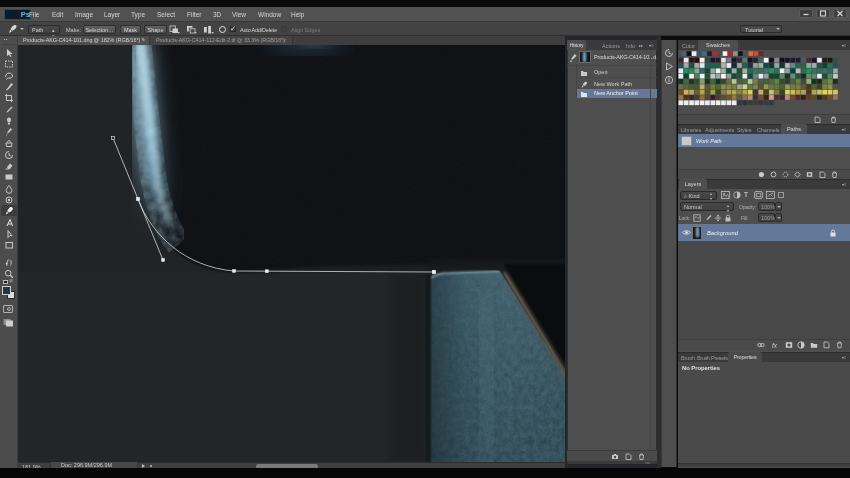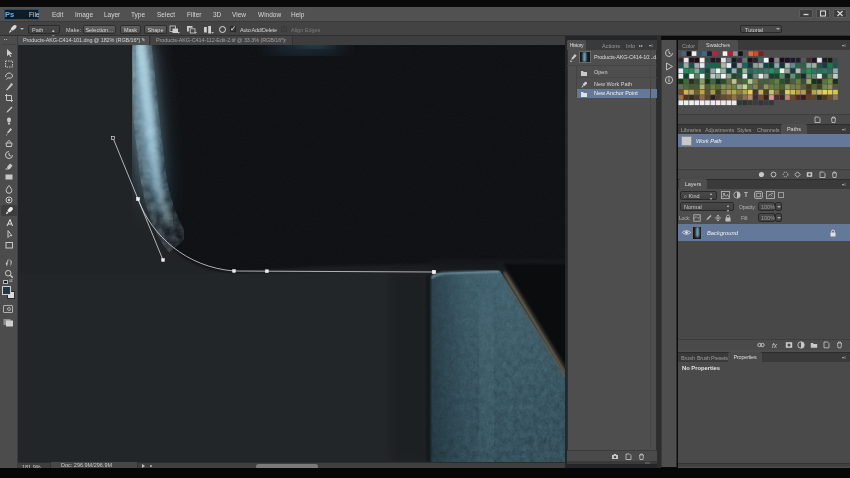--- a/index.html
+++ b/index.html
@@ -6,21 +6,21 @@
 #app{position:relative;width:850px;height:478px;}
 .mi{color:#d6d6d6;font-size:6.5px;}
 .btn{background:linear-gradient(#606060,#4d4d4d);border:1px solid #2e2e2e;border-radius:2px;color:#dadada;font-size:5.5px;text-align:center;}
 .dd{background:linear-gradient(#484848,#414141);border:1px solid #2a2a2a;border-radius:2px;color:#cfcfcf;font-size:5.5px;}
 .pt{font-size:5.5px;color:#9b9b9b;letter-spacing:-0.1px;}
 </style></head><body>
 <div id="app">
 <div class="abs" style="left:0;top:0;width:850px;height:7px;background:#0a0a0a;"></div>
 
 <div class="abs" style="left:0;top:7px;width:850px;height:15px;background:#515151;border-bottom:1px solid #3a3a3a;"></div>
-<div class="abs" style="left:4px;top:9px;width:35px;height:11px;background:#0e1b28;border:1px solid #2c4c66;border-radius:1px;color:#6fb3dd;font-size:7.5px;font-weight:bold;text-align:left;line-height:10px;">Ps</div>
+<div class="abs" style="left:4px;top:9px;width:27px;height:11px;background:#0e1b28;border:1px solid #2c4c66;border-radius:1px;color:#6fb3dd;font-size:7.5px;font-weight:bold;text-align:right;line-height:10px;">Ps</div>
 <div class="abs mi" style="left:29px;top:11px;">File</div>
 <div class="abs mi" style="left:52px;top:11px;">Edit</div>
 <div class="abs mi" style="left:75px;top:11px;">Image</div>
 <div class="abs mi" style="left:104px;top:11px;">Layer</div>
 <div class="abs mi" style="left:131px;top:11px;">Type</div>
 <div class="abs mi" style="left:157px;top:11px;">Select</div>
 <div class="abs mi" style="left:187px;top:11px;">Filter</div>
 <div class="abs mi" style="left:213px;top:11px;">3D</div>
 <div class="abs mi" style="left:232px;top:11px;">View</div>
 <div class="abs mi" style="left:258px;top:11px;">Window</div>

